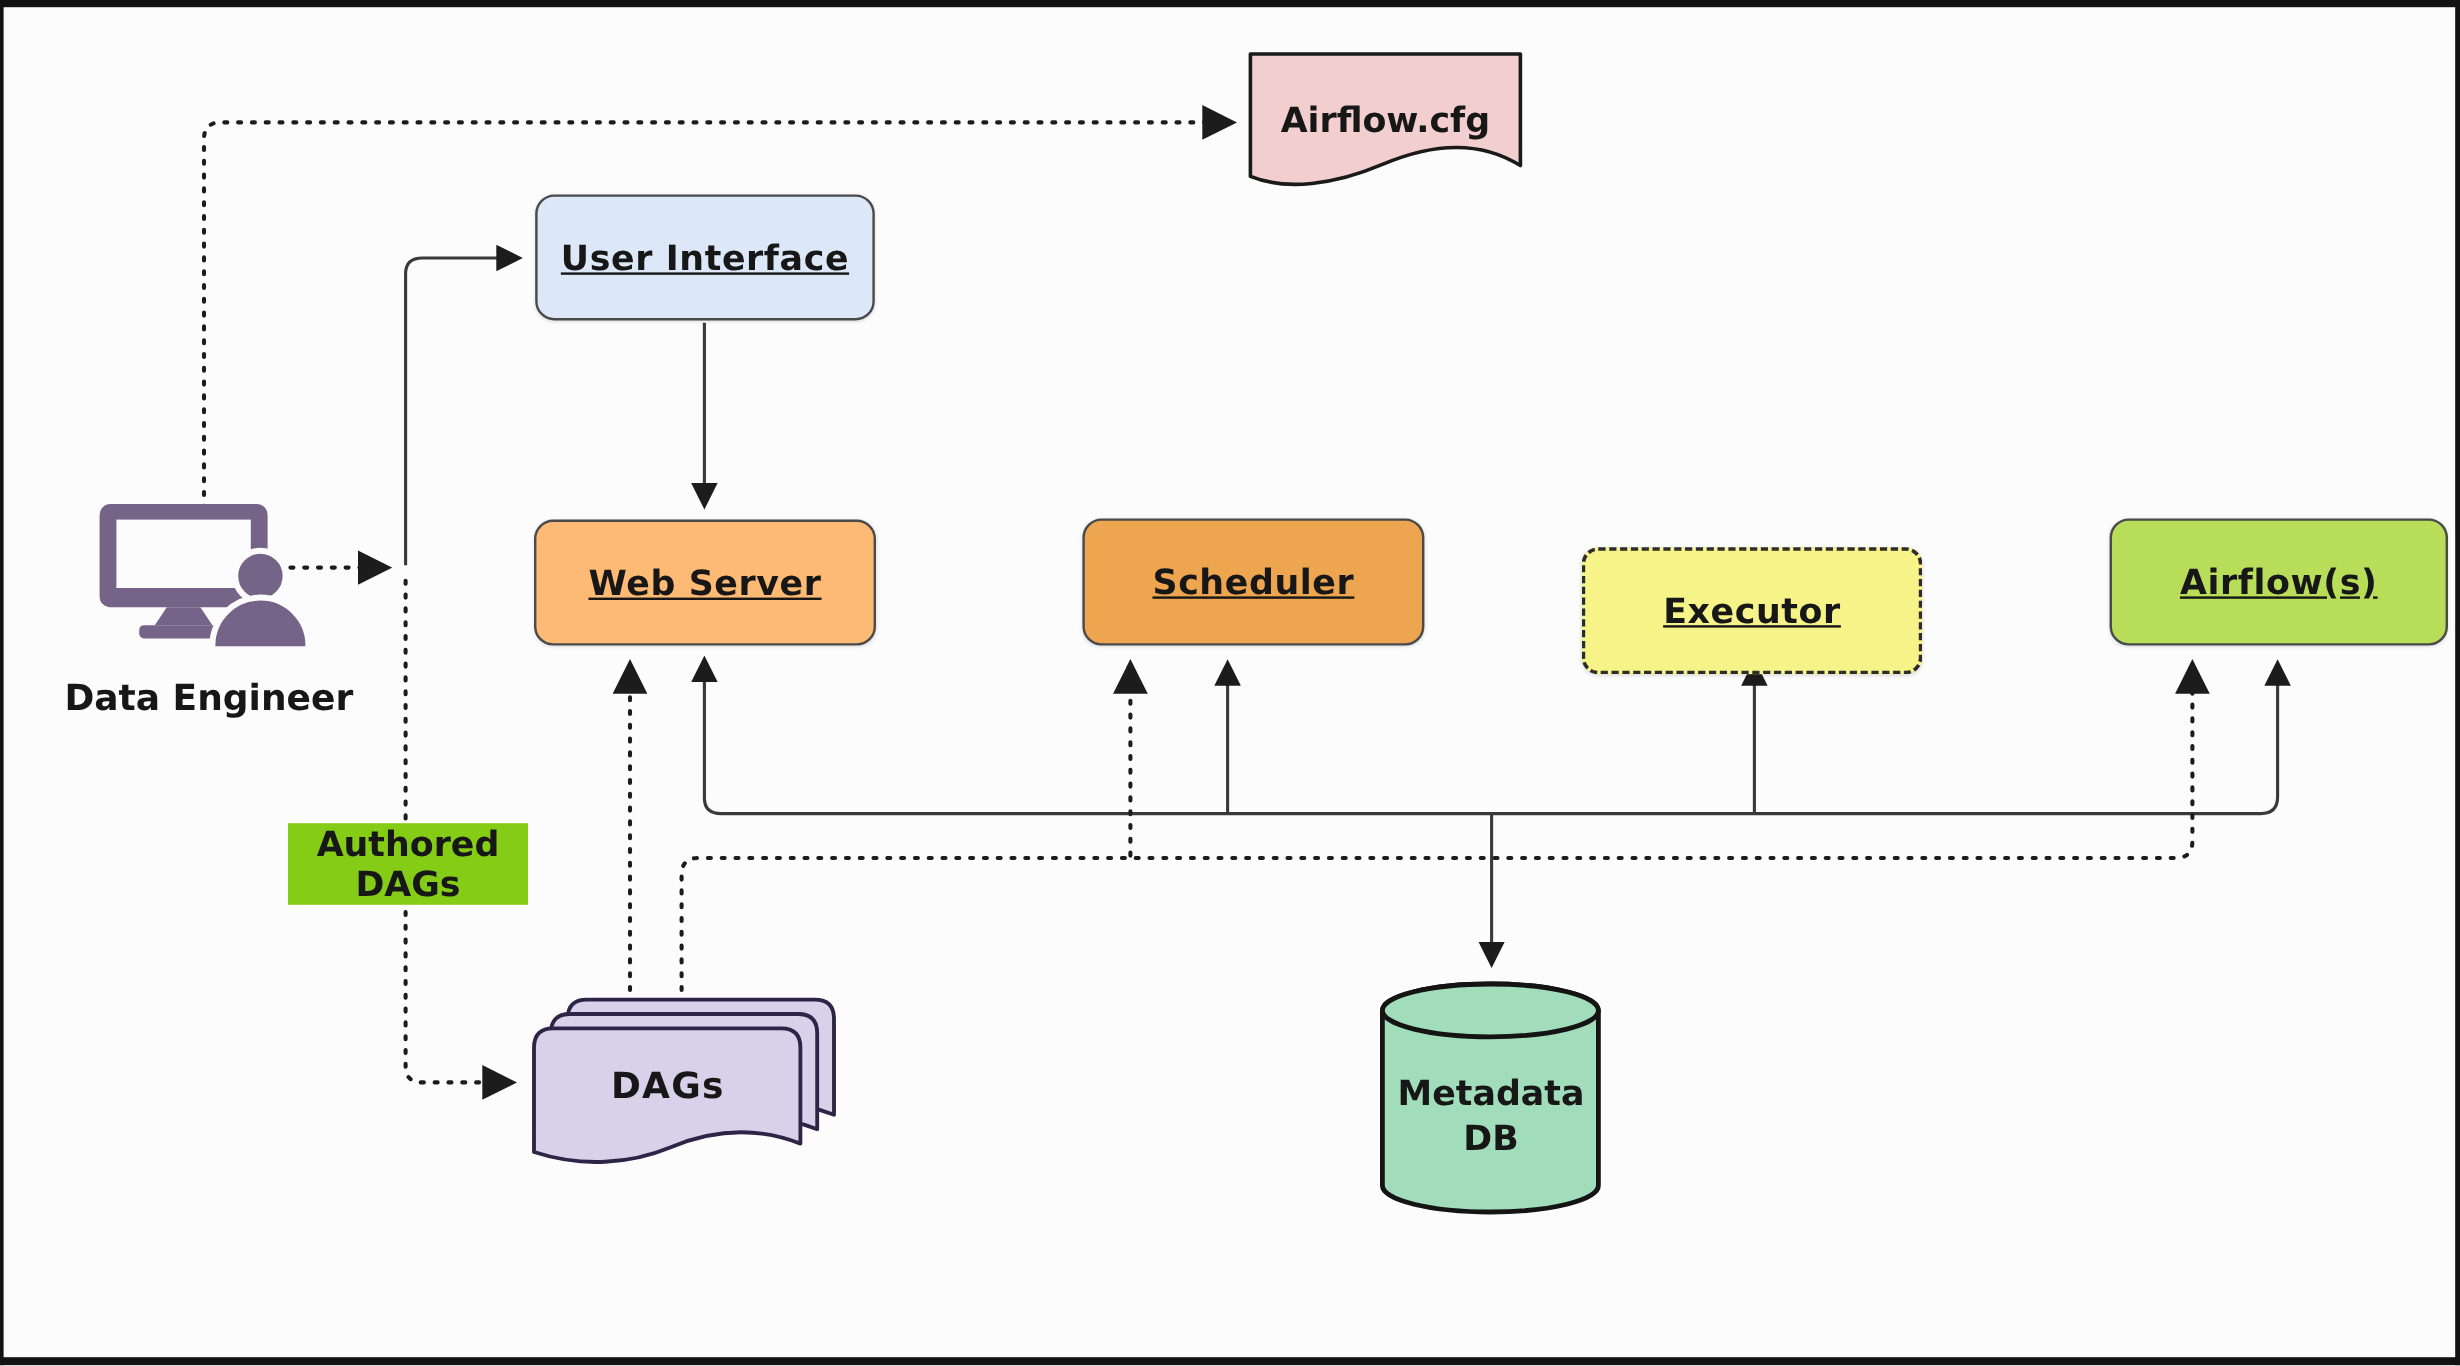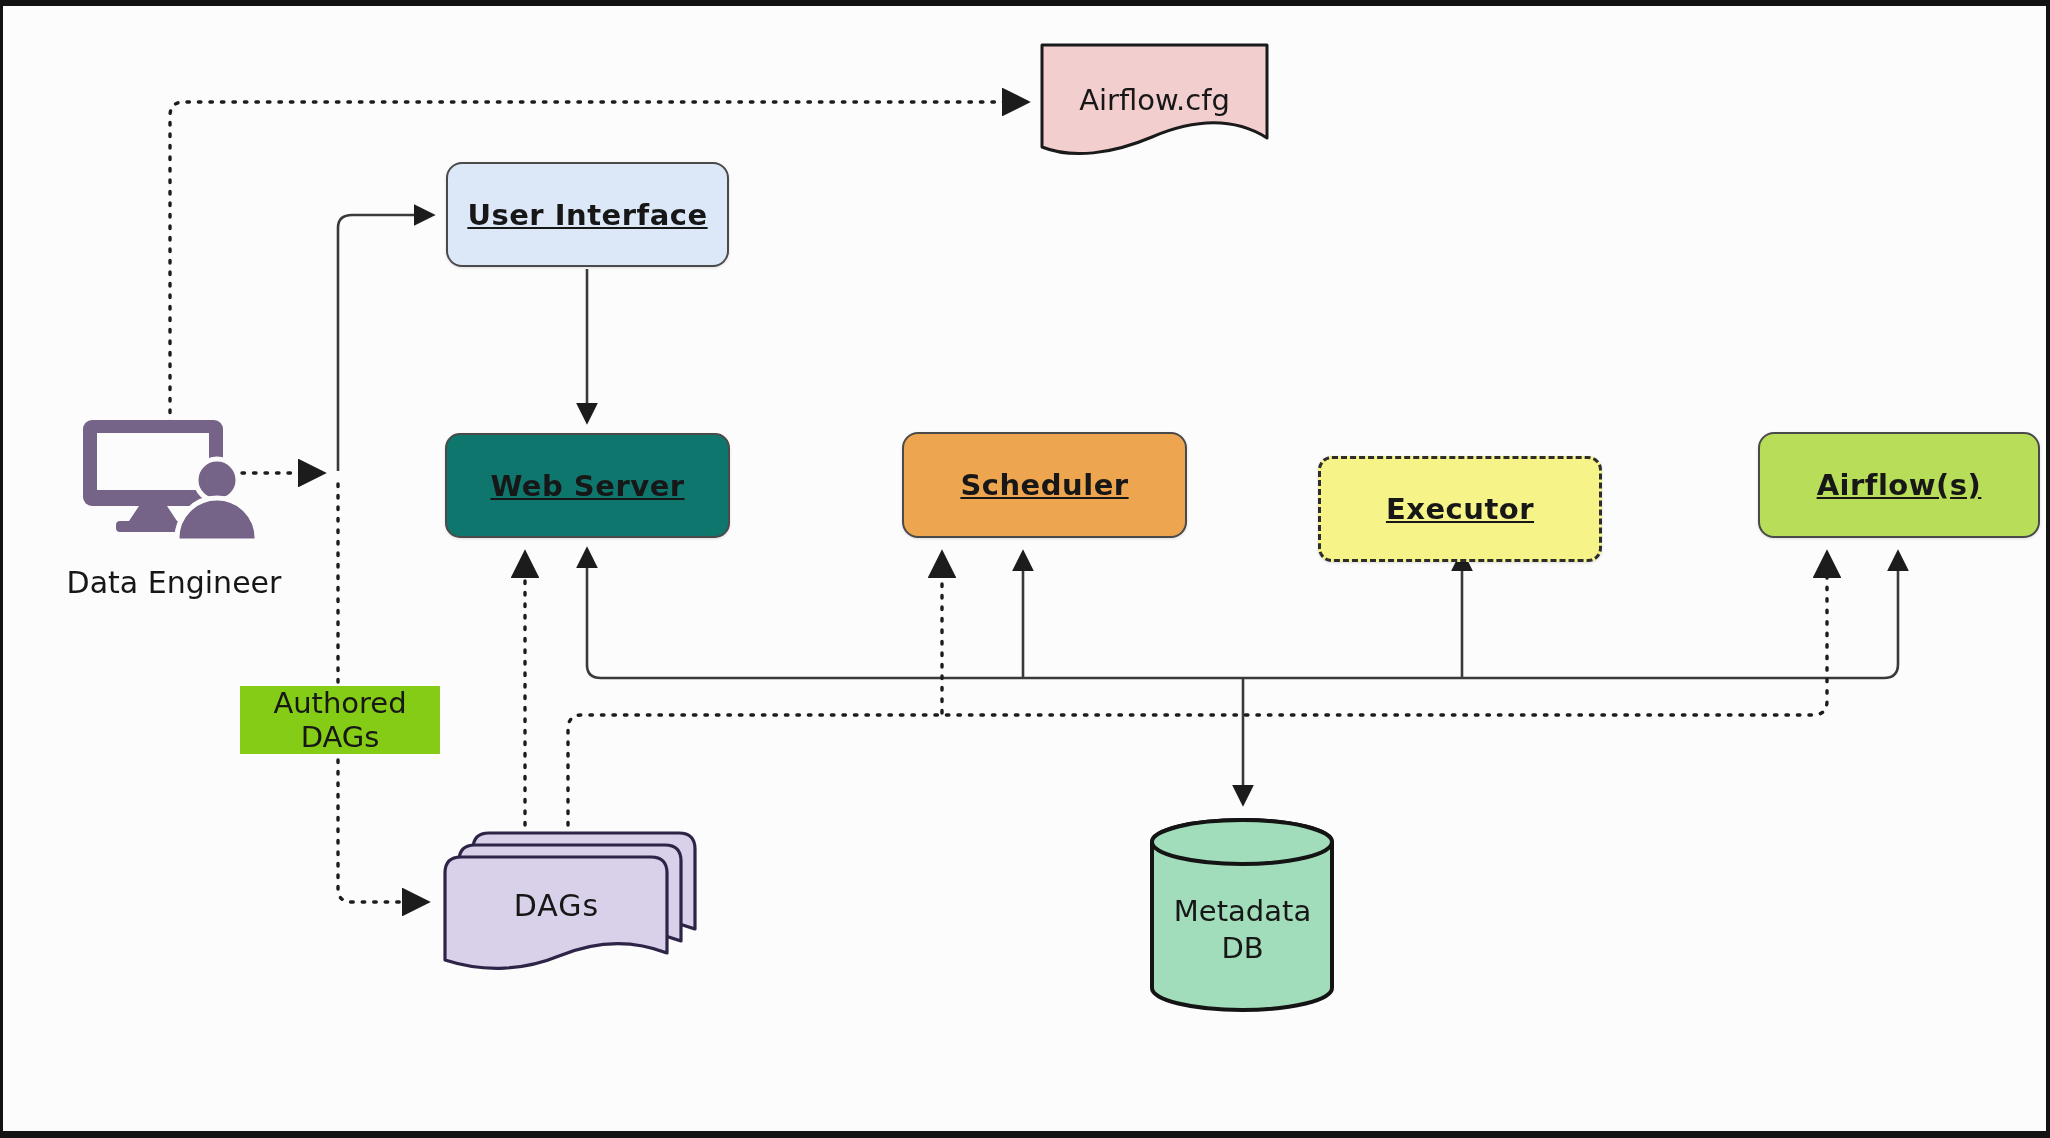--- a/index.html
+++ b/index.html
@@ -27,21 +27,21 @@
     box-shadow:0 1px 3px rgba(0,0,0,.12);
     text-decoration:underline;
   }
   #node-user-interface{left:446px;top:162px;width:283px;height:105px;}
   #node-web-server   {left:445px;top:433px;width:285px;height:105px;}
   #node-scheduler    {left:882px;top:432px;width:285px;height:106px;margin-left:20px;}
   #node-executor     {left:1318px;top:432px;width:284px;height:106px;border:3px dashed #2d2d2d;border-radius:14px;margin-top:24px;}
   #node-workers      {left:1758px;top:432px;width:282px;height:106px;}
 
   .floating-label{
-    position:absolute;font-weight:400;color:#171717;text-align:center;
+    position:absolute;font-weight:700;color:#171717;text-align:center;
   }
   #label-airflow-cfg{left:1042px;top:83px;width:225px;font-size:29px;}
   #label-dags{left:446px;top:888px;width:221px;font-size:30px;letter-spacing:1px;}
   #label-metadata{left:1152px;top:893px;width:181px;font-size:29px;line-height:37px;}
   #label-data-engineer{left:38px;top:565px;width:272px;font-size:30px;}
   #label-authored{left:240px;top:686px;width:200px;font-size:29px;line-height:34px;background:#84cc16;}
 </style>
 </head>
 <body>
 
@@ -99,21 +99,21 @@
   </svg>
 
   <div id="frame-top" class="frame"></div>
   <div id="frame-bottom" class="frame"></div>
   <div id="frame-left" class="frame"></div>
   <div id="frame-right" class="frame"></div>
 
   <div class="node" id="node-user-interface" style="background: rgb(220, 231, 248);">
     <span>User Interface</span>
   </div>
-  <div class="node" id="node-web-server" style="background: #0f766e; border-radius: 15px;">
+  <div class="node" id="node-web-server" style="background: #fdba74;">
     <span>Web Server</span>
   </div>
   <div class="node" id="node-scheduler" style="background: rgb(237, 166, 79);">
     <span>Scheduler</span>
   </div>
   <div class="node" id="node-executor" style="background: rgb(246, 243, 136);">
     <span>Executor</span>
   </div>
   <div class="node" id="node-workers" style="background: rgb(184, 221, 88);">
     <span>Airflow(s)</span>

